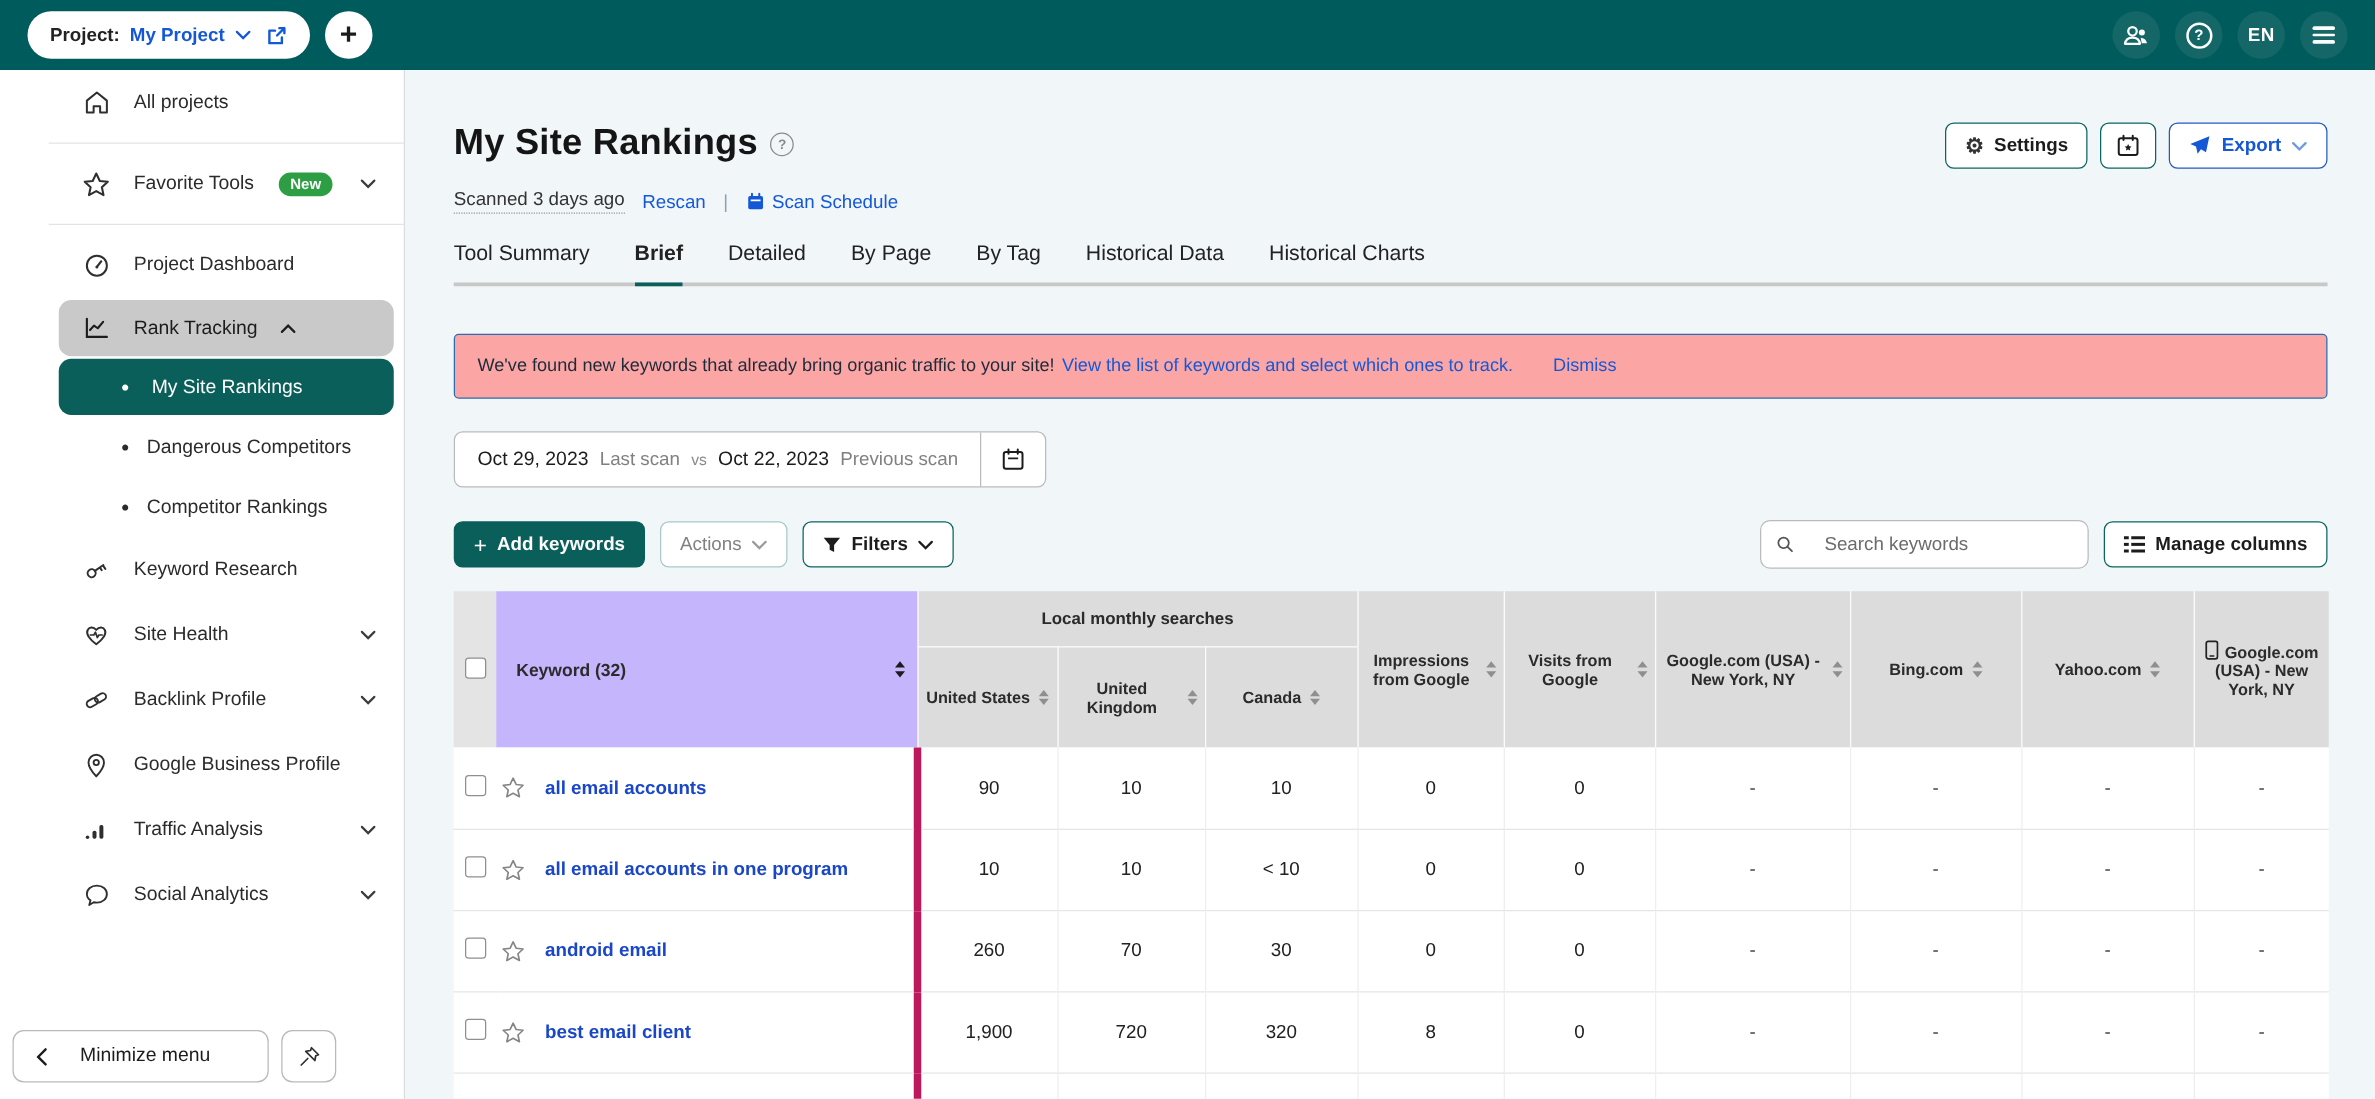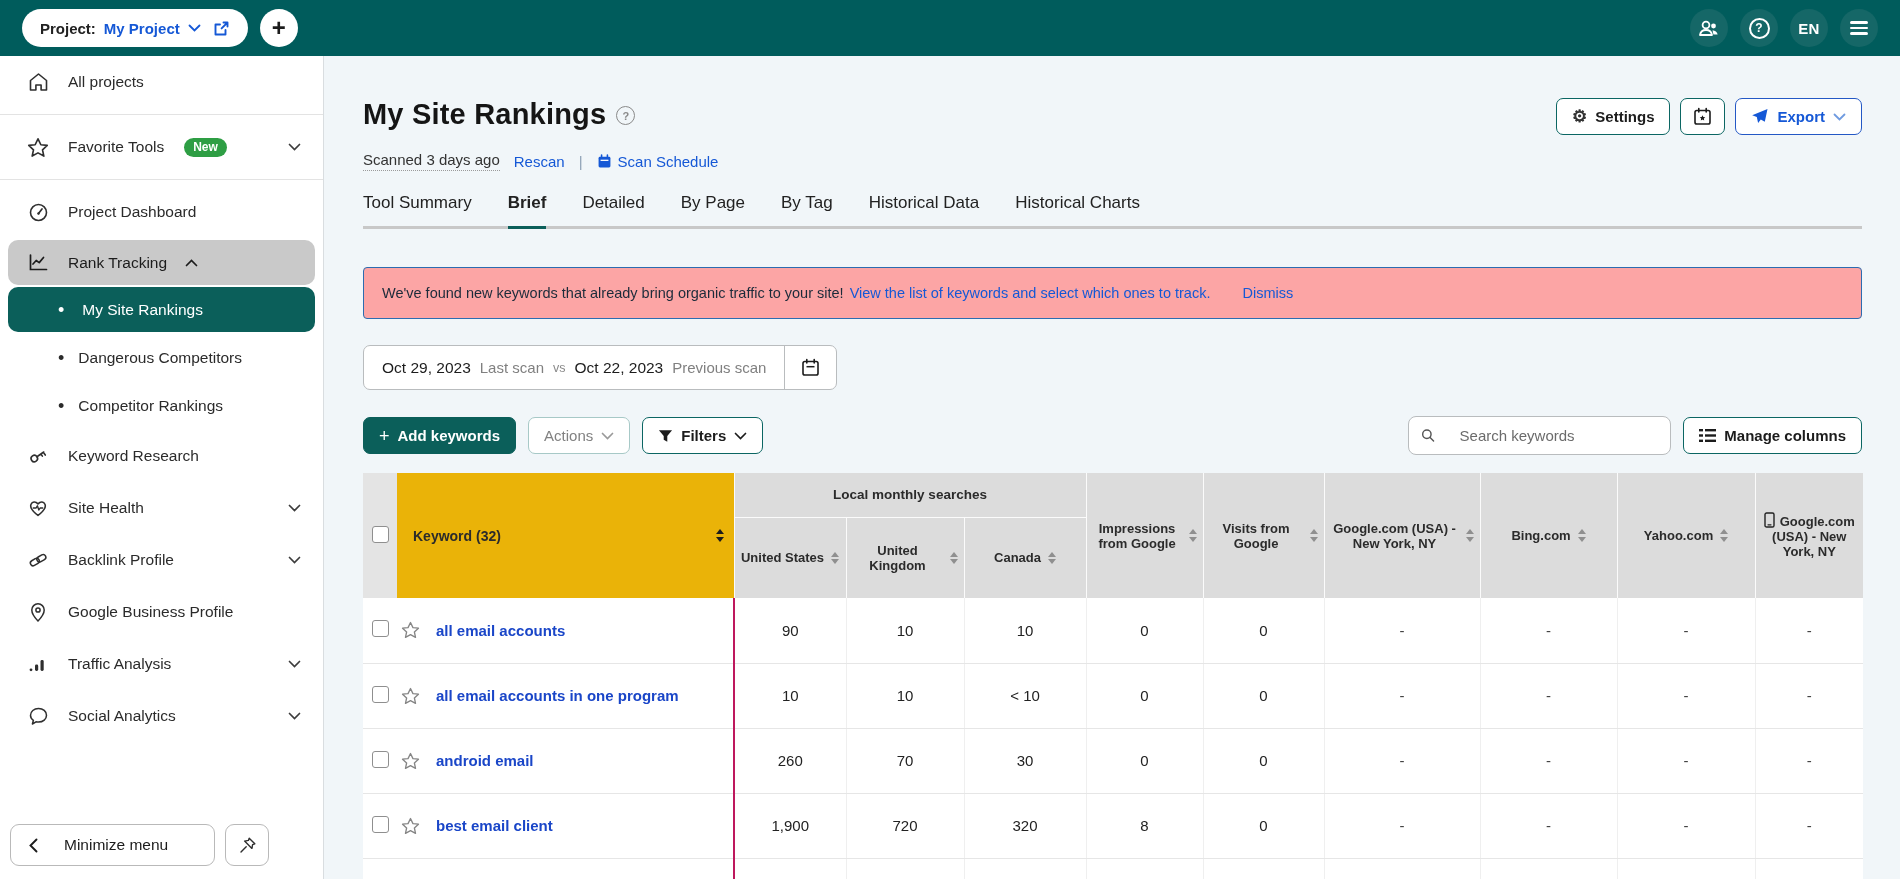--- a/index.html
+++ b/index.html
@@ -12,21 +12,21 @@
   .proj-name { font-size:15px; font-weight:700; color:#1558d6; }
   .plus-circle { width:38px; height:38px; border-radius:50%; background:#fff; margin-left:12px; display:flex; align-items:center; justify-content:center; font-size:24px; font-weight:700; color:#1c1c1c; line-height:1; }
   .topbar-right { margin-left:auto; display:flex; align-items:center; gap:12px; }
   .tb-circle { width:38px; height:38px; border-radius:50%; background:#156767; display:flex; align-items:center; justify-content:center; color:#fff; }
   .tb-lang { font-size:15px; font-weight:700; color:#fff; letter-spacing:.3px; }
   .q-circle { width:21px; height:21px; border-radius:50%; border:2px solid #fff; display:flex; align-items:center; justify-content:center; font-size:12px; font-weight:700; color:#fff; }
   .burger { display:flex; flex-direction:column; gap:3px; }
   .burger i { width:18px; height:2.4px; background:#fff; border-radius:2px; }
 
   
-  .sidebar { position:absolute; top:56px; left:0; width:324px; height:823px; background:#fff; border-right:1px solid #d9dde0; z-index:20; }
+  .sidebar { position:absolute; top:56px; left:0; width:324px; height:823px; background:#fff; border-right:1px solid #d9dde0; z-index:20;padding-left:39px; }
   .side-item { height:52px; display:flex; align-items:center; gap:18px; padding:0 22px 0 26px; color:#2b2b2b; font-size:15.5px; cursor:pointer; }
   .side-item .lbl { flex:0 0 auto; }
   .side-item .chev { margin-left:auto; color:#3c3c3c; display:flex; }
   .side-icon { width:24px; display:flex; justify-content:center; color:#2f2f2f; flex:0 0 24px; }
   .divider { height:1px; background:#e3e3e3; margin:6px 0; }
   .side-block { margin:2px 8px; border-radius:10px; height:45px; display:flex; align-items:center; gap:18px; padding:0 16px 0 18px; font-size:15.5px; cursor:pointer; }
   .side-block.gray { background:#c9c9c9; color:#1c1c1c; }
   .side-block.teal { background:#0b5f5a; color:#fff; font-weight:400; }
   .sub-item { height:48px; display:flex; align-items:center; gap:14px; padding-left:58px; font-size:15.5px; color:#2b2b2b; cursor:pointer; }
   .bullet { font-size:18px; line-height:1; }
@@ -75,33 +75,33 @@
   .search-box { width:263px; height:39px; background:#fff; border:1.5px solid #b9bcbe; border-radius:8px; display:flex; align-items:center; padding:0 12px; gap:24px; }
   .search-box input { border:none; outline:none; font-size:15px; color:#333; width:100%; font-family:"Liberation Sans",sans-serif; background:transparent; }
   .search-box input::placeholder { color:#6b6b6b; }
 
   
   .tablewrap { margin-top:18px; width:1500px; }
   table { border-collapse:collapse; table-layout:fixed; width:1500px; }
   th,td { font-size:13px; }
   thead th { background:#dcdcdc; color:#2b2b2b; font-weight:700; text-align:center; vertical-align:middle; border-left:1px solid #fbfbfb; padding:4px 6px; }
   th.cb-col { background:#e4e4e4; border-left:none; }
-  th.kw-col { background:#eab308; font-size:14px; text-align:left; padding:0 10px 0 16px; border-left:none; }
+  th.kw-col { background:#c4b5fd; font-size:14px; text-align:left; padding:0 10px 0 16px; border-left:none; }
   .kw-head { display:flex; align-items:center; justify-content:space-between; }
   th.group-col { border-bottom:1px solid #fbfbfb; font-size:13.5px; height:44px; }
   tr.subrow th { height:81px;text-align:center; }
   .th-inner { display:inline-flex; align-items:center; justify-content:center; }
   .sort { display:inline-flex; flex-direction:column; gap:2.5px; margin-left:7px; }
   .sort i { width:0; height:0; border-left:4.5px solid transparent; border-right:4.5px solid transparent; }
   .sort .up { border-bottom:5.5px solid #8f8f8f; }
   .sort .dn { border-top:5.5px solid #8f8f8f; }
   .sort.dark .up { border-bottom-color:#1c1c1c; }
   .sort.dark .dn { border-top-color:#1c1c1c; }
   tbody td { background:#fff; height:65px; border-bottom:1px solid #e6e6e6; text-align:center; color:#222; font-size:15px; }
-  td.kw-cell { text-align:right; border-right:2px solid #be185d; }
+  td.kw-cell { text-align:right; border-right:6px solid #be185d; }
   .kw-inner { display:flex; align-items:center; gap:16px; padding-left:4px; }
   .kw-link { color:#1a46c8; font-weight:700; font-size:15px; cursor:pointer; }
   td.val { border-left:1px solid #efefef; }
   .dash { color:#444; }
   .cb { width:17px; height:17px; border:1.5px solid #8f8f8f; border-radius:3px; background:#fff; display:inline-block; cursor:pointer; }
   .star { color:#858585; display:inline-flex; cursor:pointer; }
   .phone-ic { display:inline-flex; vertical-align:-2px; margin-right:5px; }
   svg { display:block; }
 </style>
 </head>

